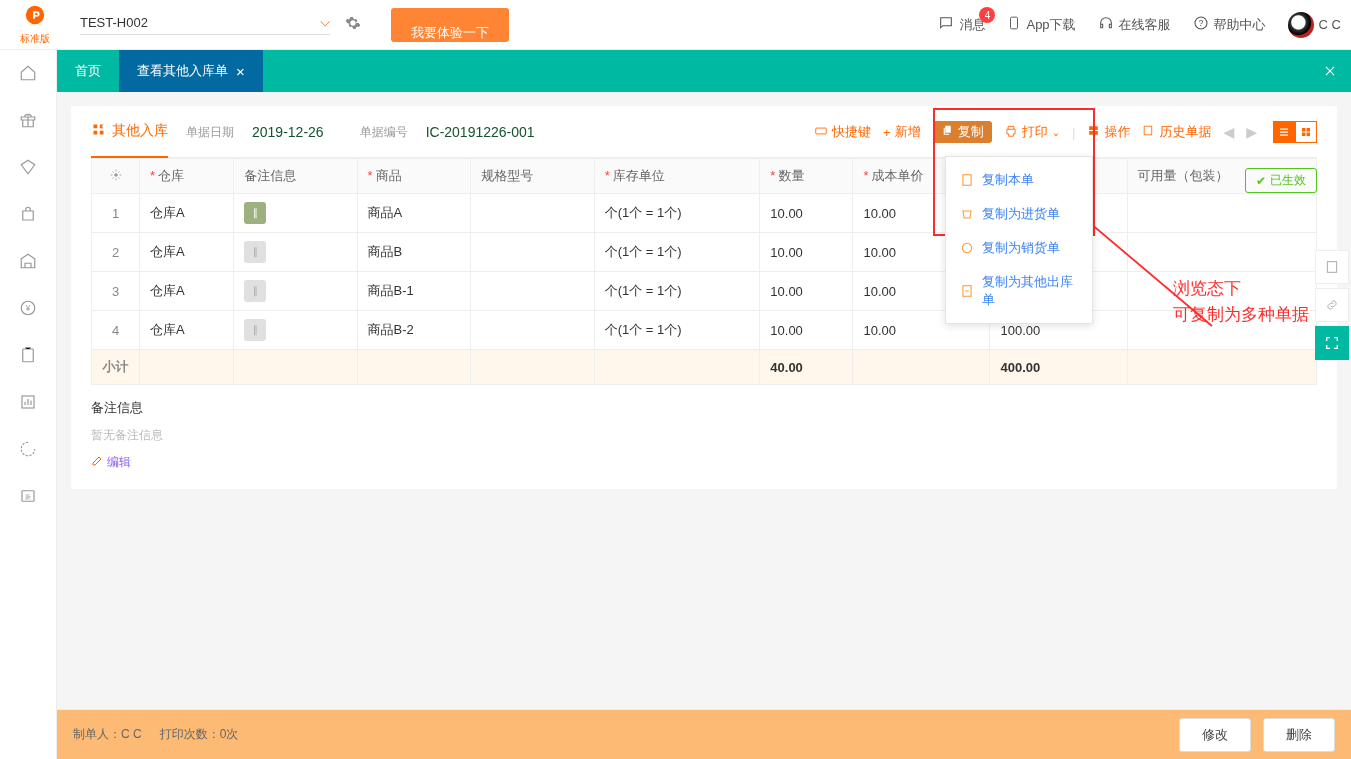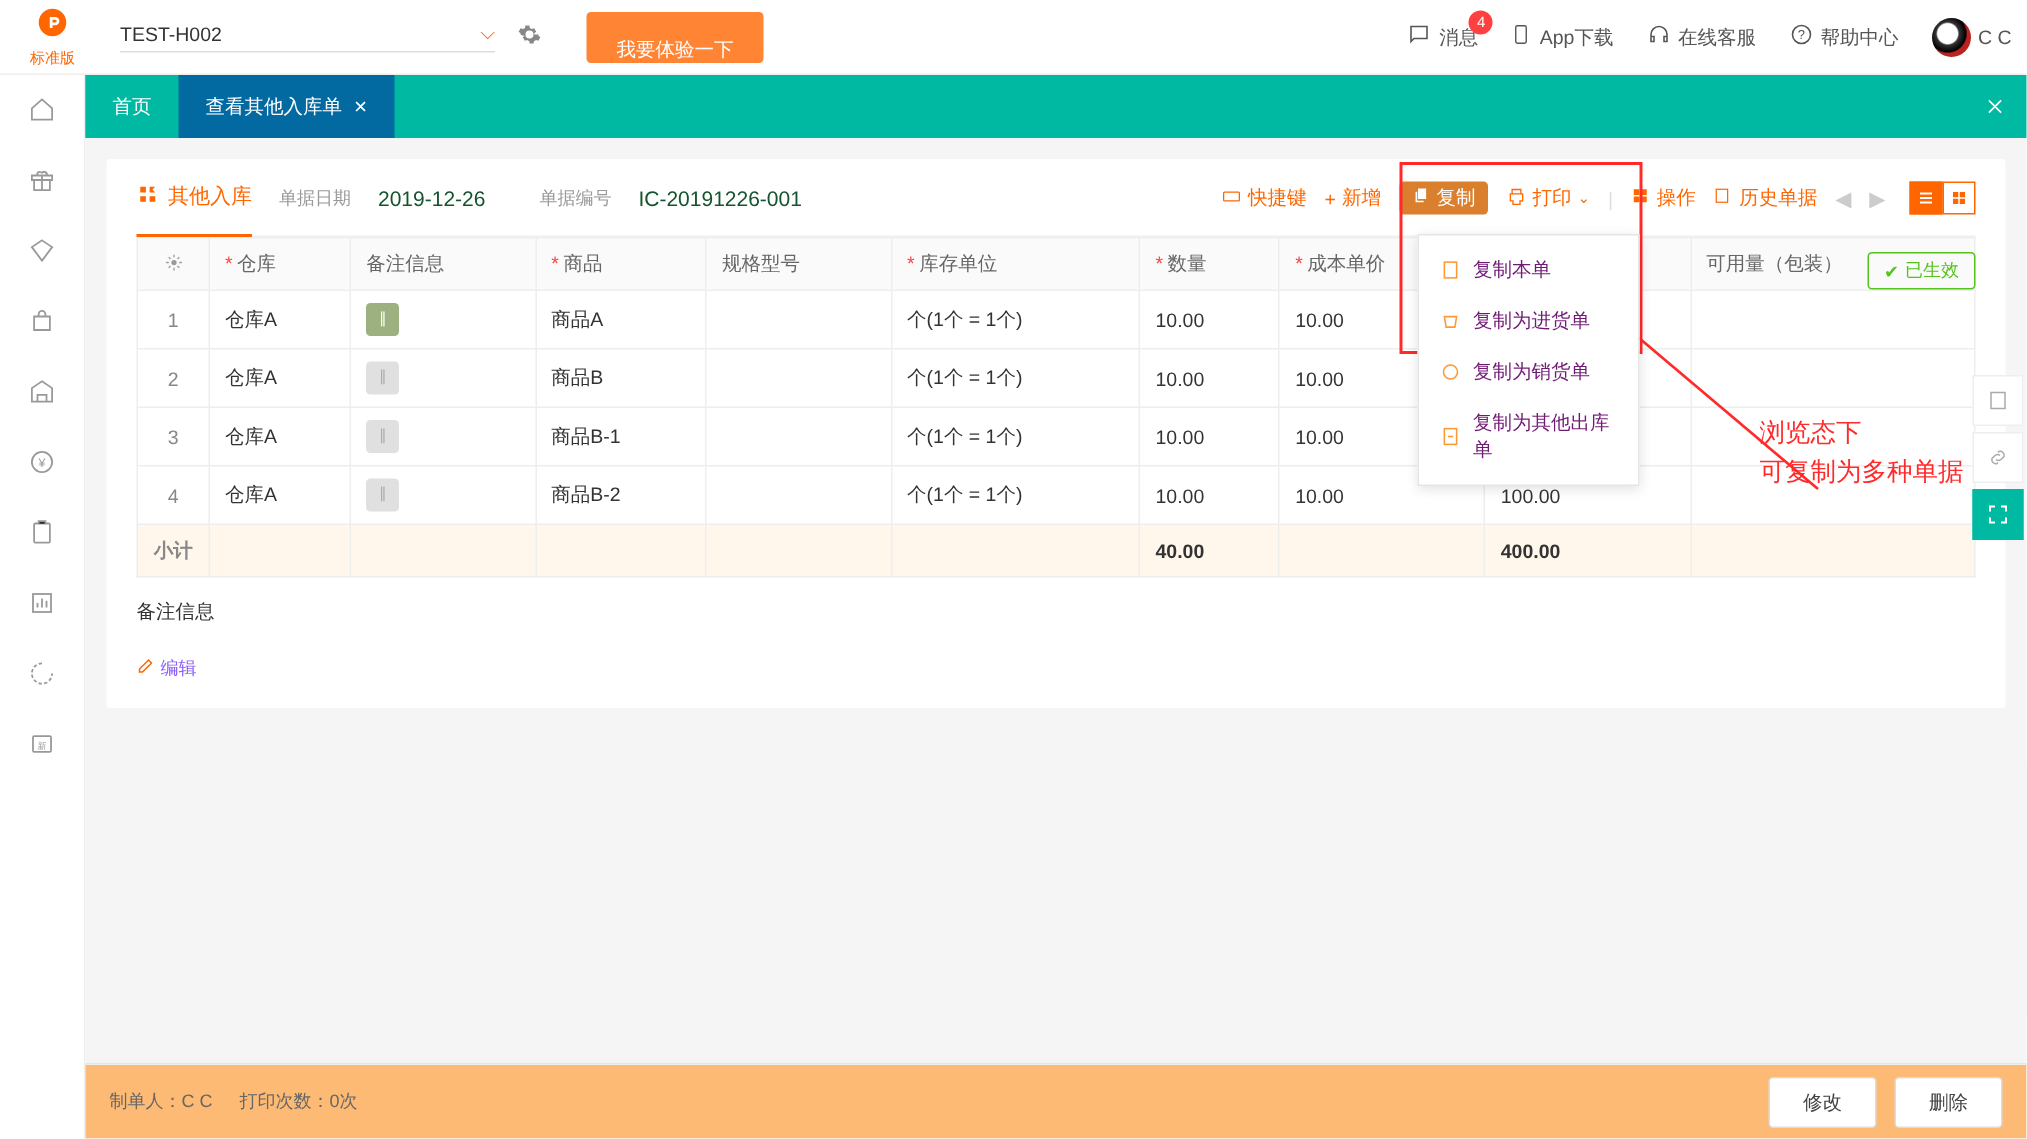--- a/index.html
+++ b/index.html
@@ -68,21 +68,21 @@
   .pimg { width:22px; height:22px; background:#9db07f; border-radius:3px; display:inline-block; color:#fff; font-size:10px; text-align:center; line-height:22px; }
   .pimg.gray { background:#e0e0e0; color:#aaa; }
   
   .remarks { padding-top:14px; }
   .remarks h4 { font-size:13px; font-weight:normal; color:#333; margin-bottom:10px; }
   .remarks .none { color:#bbb; font-size:12px; }
   .edit-link { color:#8b5cf6; font-size:12px; margin-top:10px; display:inline-flex; align-items:center; gap:4px; cursor:pointer; }
   
   
   .dropdown { position:absolute; top:50px; right:244px; width:148px; background:#fff; border:1px solid #e5e5e5; box-shadow:0 2px 8px rgba(0,0,0,.12); padding:6px 0; z-index:30; }
-  .dd-item { padding:8px 14px; display:flex; align-items:center; gap:8px; cursor:pointer; color:#701a75; font-size:13px; }
+  .dd-item { padding:8px 14px; display:flex; align-items:center; gap:8px; cursor:pointer; color:#3b82f6; font-size:13px; }
   .dd-ico { width:14px; height:14px; display:inline-flex; }
   
   
   .anno-box { position:absolute; top:2px; right:242px; width:162px; height:128px; border:2px solid #ff2a2a; pointer-events:none; z-index:25; }
   .anno-text { position:absolute; top:170px; right:28px; color:#ff2a2a; font-size:17px; line-height:1.5; z-index:26; pointer-events:none; }
   .anno-arrow { position:absolute; top:75px; right:120px; z-index:26; pointer-events:none; }
   
   
   .footer { background:#fdba74; border-top:1px solid #eee; height:50px; display:flex; align-items:center; padding:0 16px; gap:18px; color:#666; font-size:12px; }
   .footer .actions { margin-left:auto; display:flex; gap:12px; }
@@ -406,20 +406,21 @@
   <td>40.00</td>
   <td></td>
   <td>400.00</td>
   <td></td>
               </tr>
             </tbody>
         </table>
 
         <div class="remarks">
           <h4>备注信息</h4>
+          <div class="none">暂无备注信息</div>
           <div class="edit-link">
             <span><svg width="12" height="12" viewBox="0 0 24 24">
                   <path fill="none" stroke="#ff6600" stroke-width="2" d="M4 20h4L20 8l-4-4L4 16v4z"></path>
                 </svg></span>
             <span>编辑</span>
           </div>
         </div>
       </div>
     </div>
 

